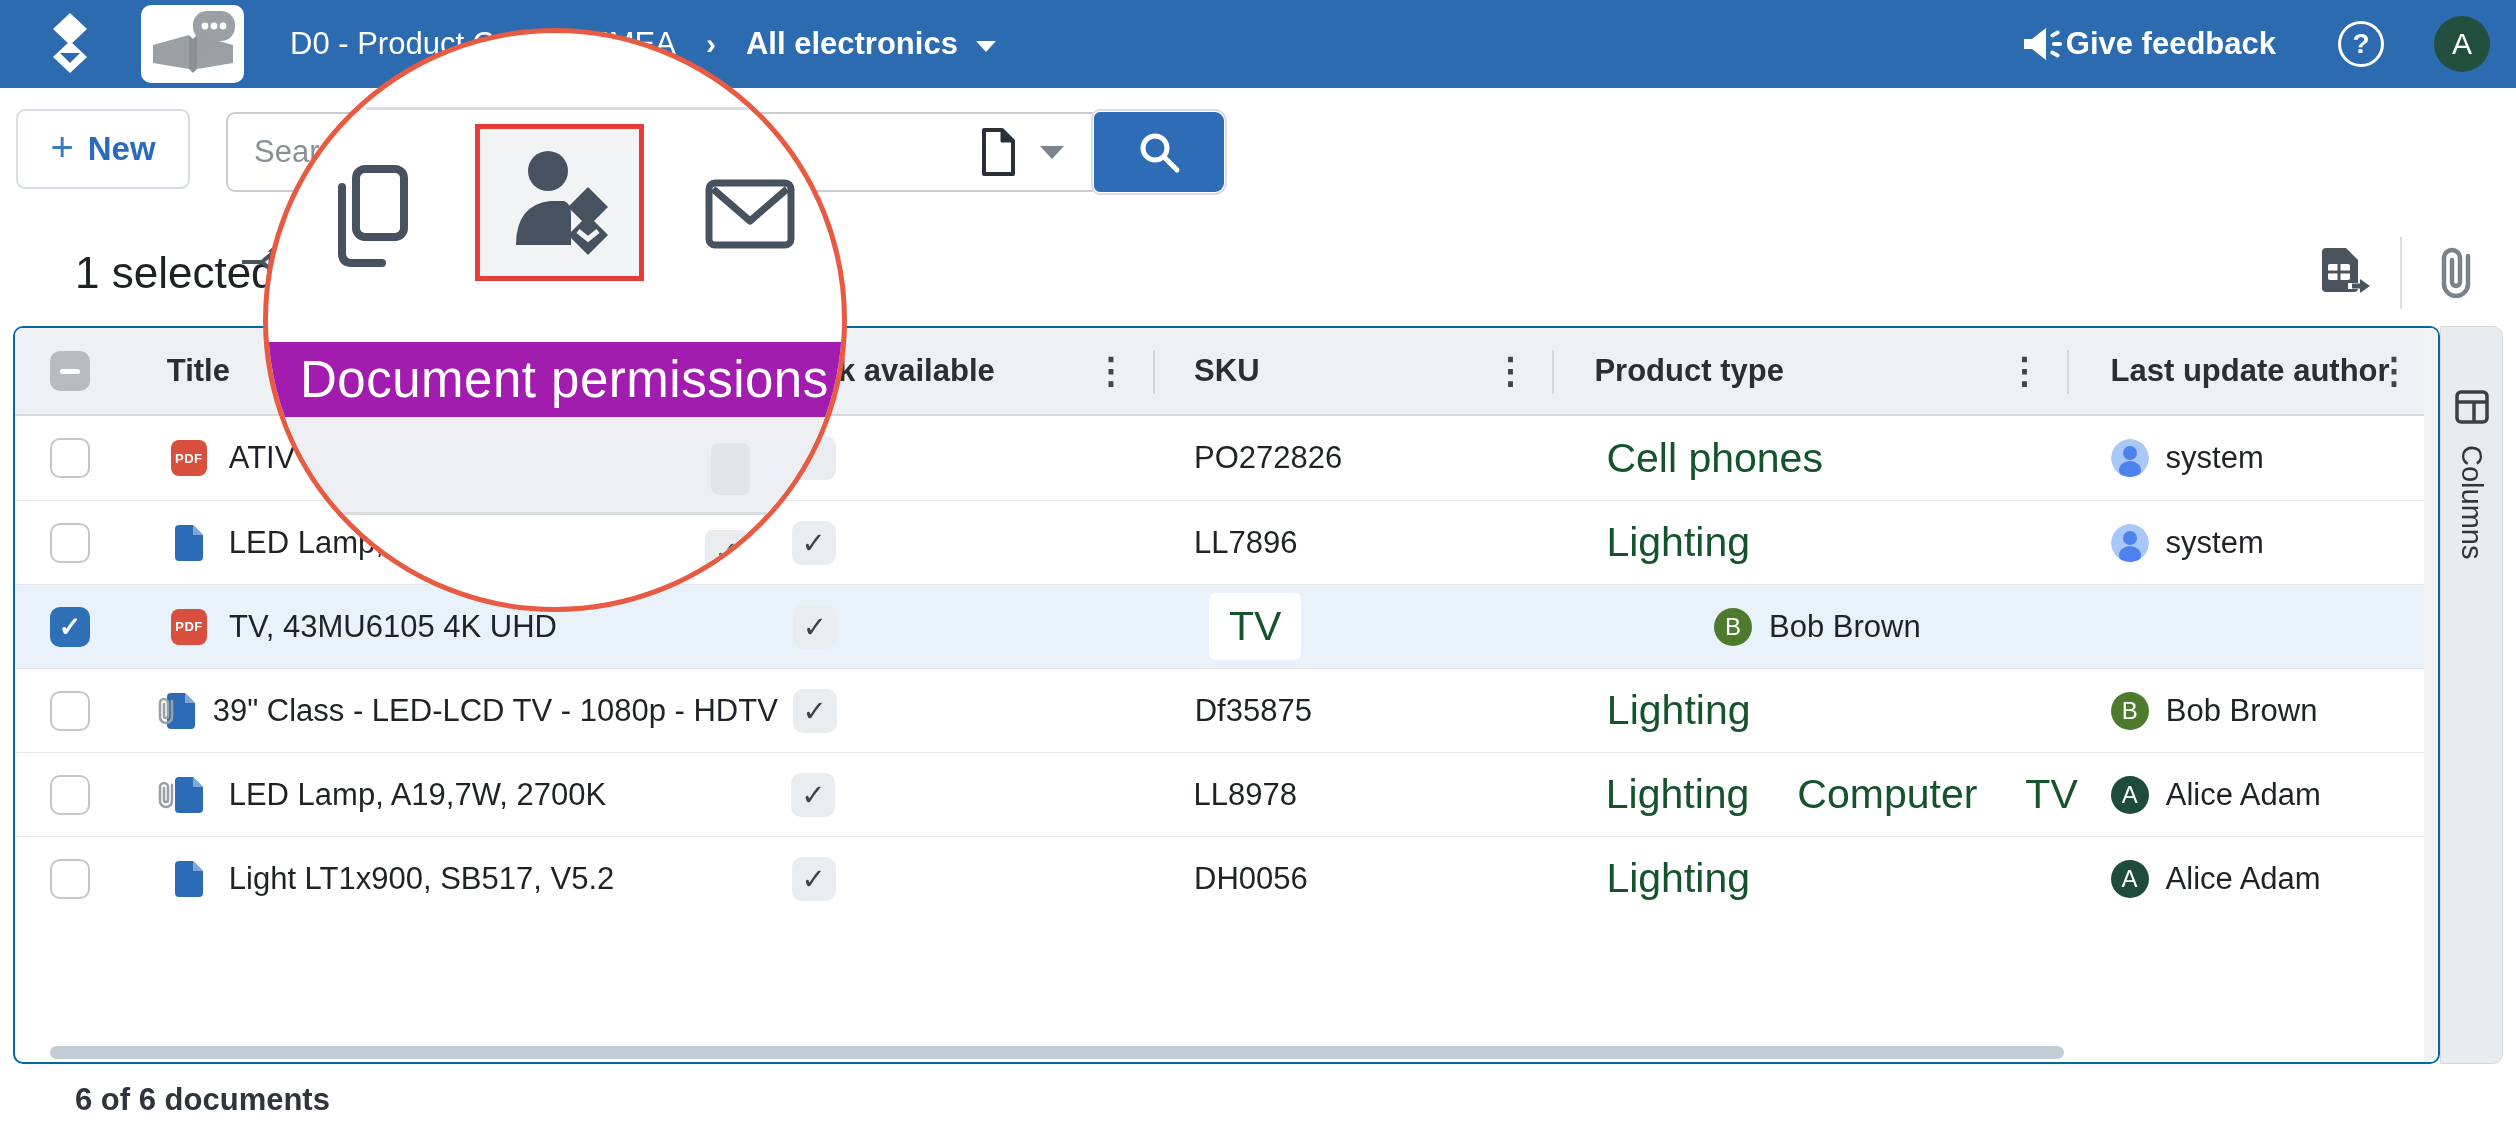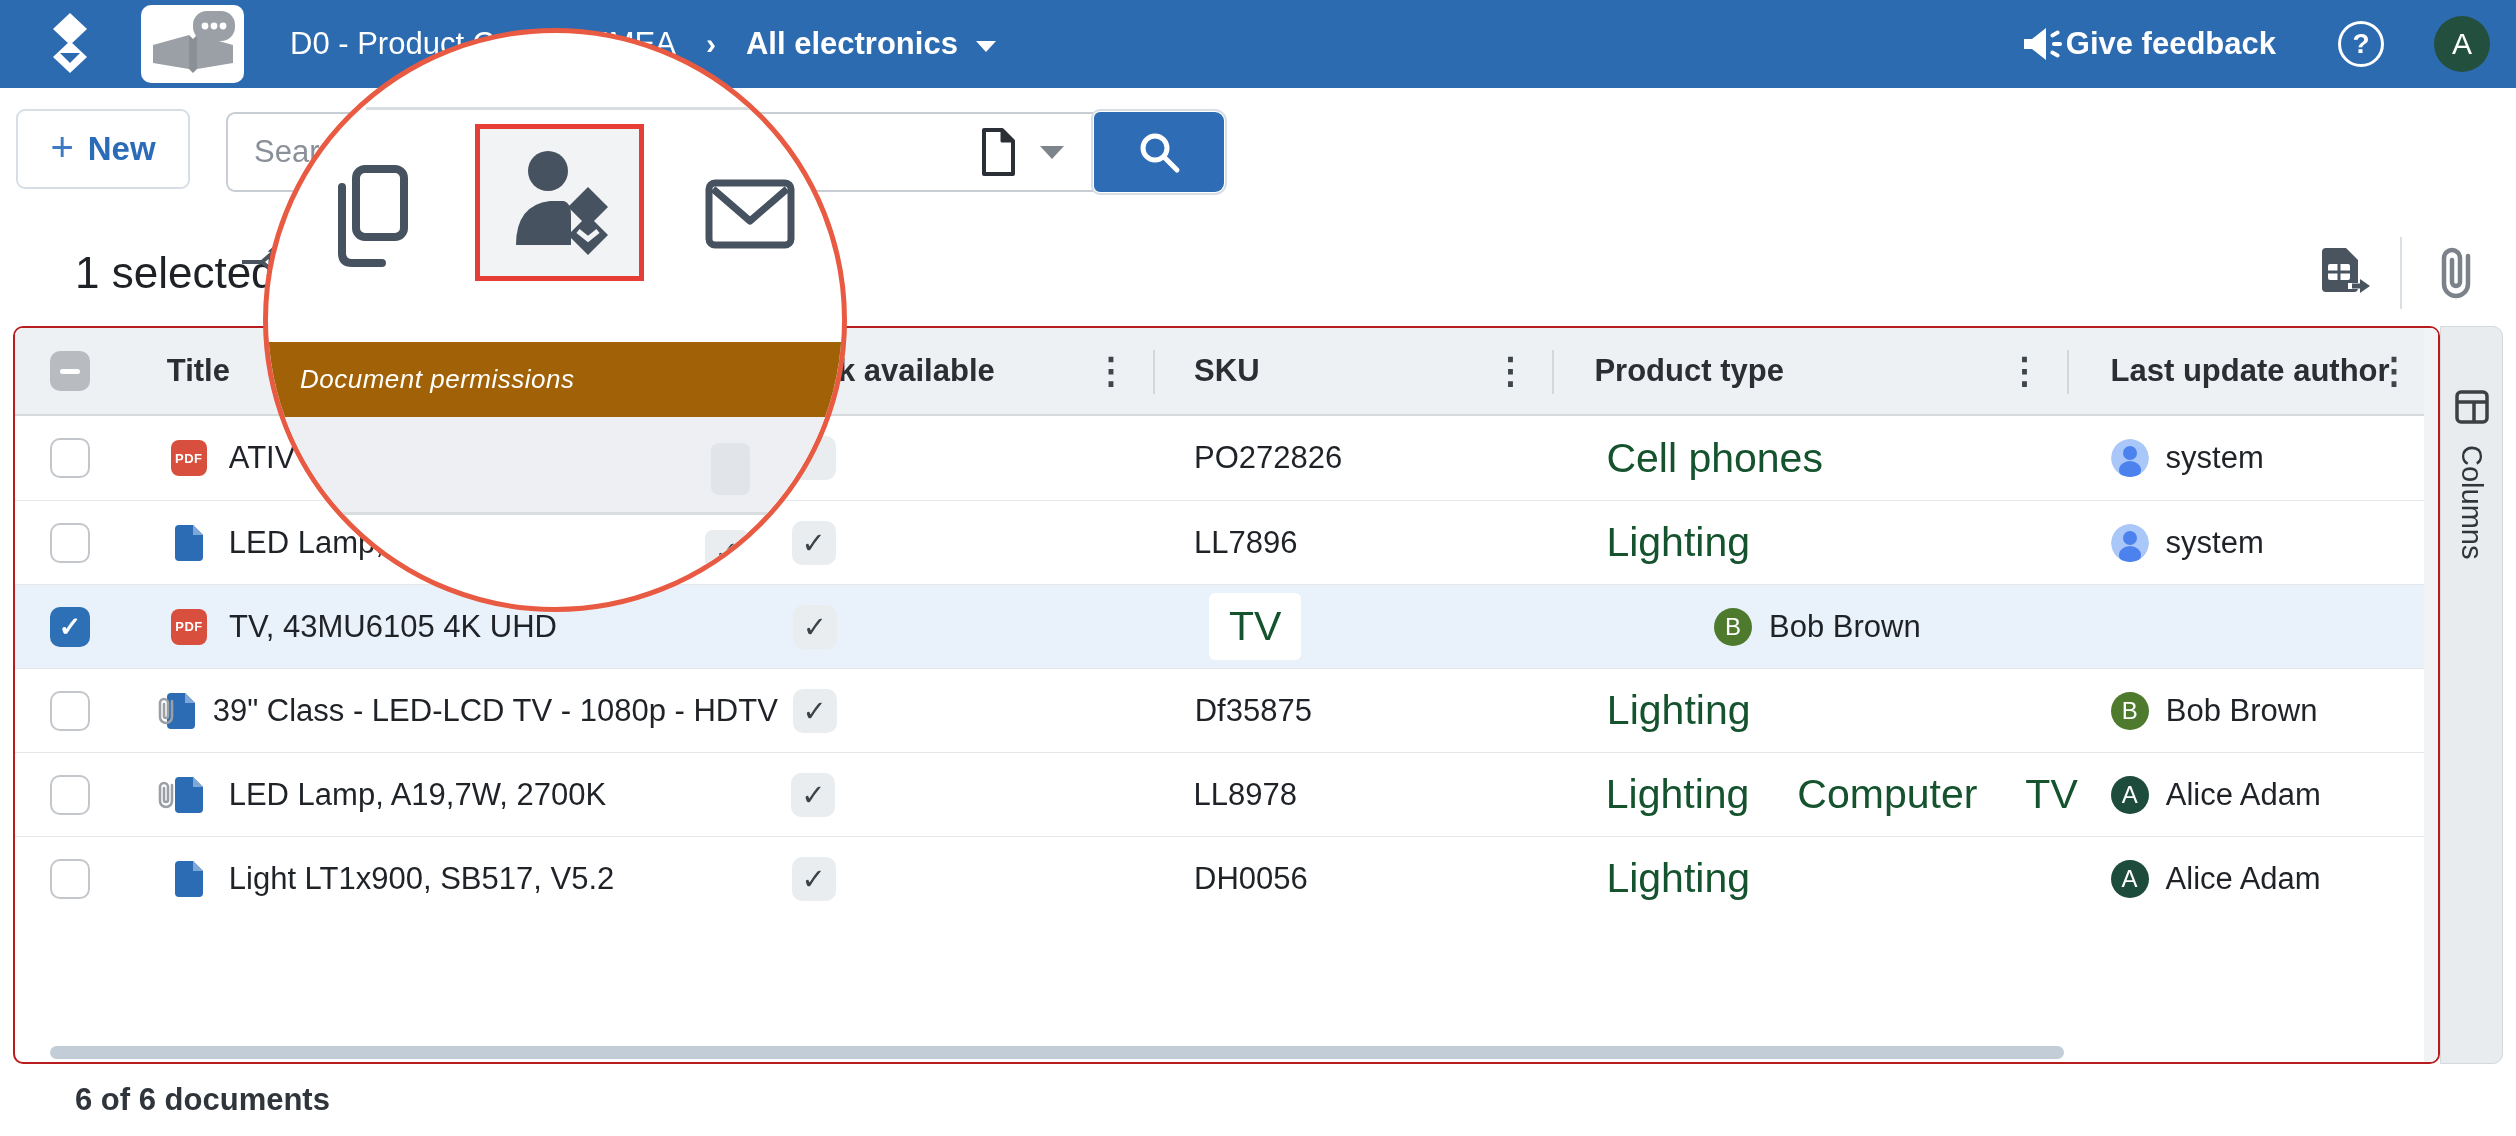--- a/index.html
+++ b/index.html
@@ -52,21 +52,21 @@
   .selection-row { position:absolute; left:0; top:220px; width:2516px; height:106px; background:#fff; }
   .sel-label { position:absolute; left:75px; top:50%; transform:translateY(-50%); font-size:44px; color:#1e2126; }
   .share-icon { position:absolute; left:240px; top:233px; }
   .share-icon { top:16px; }
   .tool-export { position:absolute; left:2318px; top:26px; cursor:pointer; }
   .tool-divider { position:absolute; left:2400px; top:17px; width:2px; height:72px; background:#dadfe3; }
   .tool-clip { position:absolute; left:2438px; top:24px; cursor:pointer; }
 
   
   .table-card { position:absolute; left:13px; top:326px; width:2427px; height:738px;
-                border:2px solid #b91c1c; border-radius:10px; background:#fff; overflow:hidden; }
+                border:2px solid #0369a1; border-radius:10px; background:#fff; overflow:hidden; }
   .vtrack { position:absolute; right:0; top:0; bottom:0; width:14px; background:#f1f3f4; }
   .thead { display:flex; height:88px; background:#eef1f4; border-bottom:2px solid #d7dadd; }
   .hcell { position:relative; display:flex; align-items:center; font-size:31px; font-weight:700;
            color:#2b2f33; }
   .hcell .vdots { position:absolute; right:26px; font-size:36px; color:#3f454a; cursor:pointer; line-height:1; }
   .hcell.has-div { border-right:0; }
   .hcell.has-div::after { content:""; position:absolute; right:0; top:22px; height:44px; width:2px; background:#d3d7da; }
   .col-0 { width:137px; } .col-1 { width:600px; padding-left:15px; }
   .col-2 { width:405px; padding-left:20px; } .col-3 { width:400px; padding-left:39px; }
   .col-4 { width:515px; padding-left:40px; } .col-5 { width:370px; padding-left:42px; }
@@ -110,23 +110,23 @@
   .footerbar span { position:absolute; left:75px; top:50%; transform:translateY(-50%); font-size:31px; color:#2f353b; }
 
   
   .lens { position:absolute; left:263px; top:28px; width:584px; height:584px; border-radius:50%;
           border:5px solid #e85a42; background:#fff; overflow:hidden; z-index:50; }
   .lens-topline { position:absolute; left:98px; top:74px; width:388px; height:3px; background:#d9dde0; }
   .lens-copy { position:absolute; left:66px; top:132px; }
   .lens-redbox { position:absolute; left:207px; top:91px; width:169px; height:157px; background:#f1f3f5;
                  border:5px solid #e63e36; display:flex; align-items:center; justify-content:center; }
   .lens-mail { position:absolute; left:437px; top:146px; }
-  .lens-tooltip { position:absolute; left:0; top:309px; width:584px; height:75px; background:#a16207;
-                  color:#fff; font-size:26px; font-weight:500; line-height:75px; padding-left:32px;
-                  letter-spacing:.5px; white-space:nowrap;font-style:italic; }
+  .lens-tooltip { position:absolute; left:0; top:309px; width:584px; height:75px; background:#a21caf;
+                  color:#fff; font-size:51px; font-weight:500; line-height:75px; padding-left:32px;
+                  letter-spacing:.5px; white-space:nowrap; }
   .lens-grayband { position:absolute; left:0; top:384px; width:584px; height:98px; background:#edeff2;
                    border-bottom:3px solid #d9dde0; }
   .lens-graysq { position:absolute; left:443px; top:26px; width:39px; height:52px; border-radius:8px; background:#e1e5e9; }
   .lens-check { position:absolute; left:437px; top:497px; width:44px; height:44px; border-radius:8px;
                 background:#e9edf0; display:flex; align-items:center; justify-content:center;
                 font-size:29px; color:#3b4248; }
 </style>
 </head>
 <body>
 

